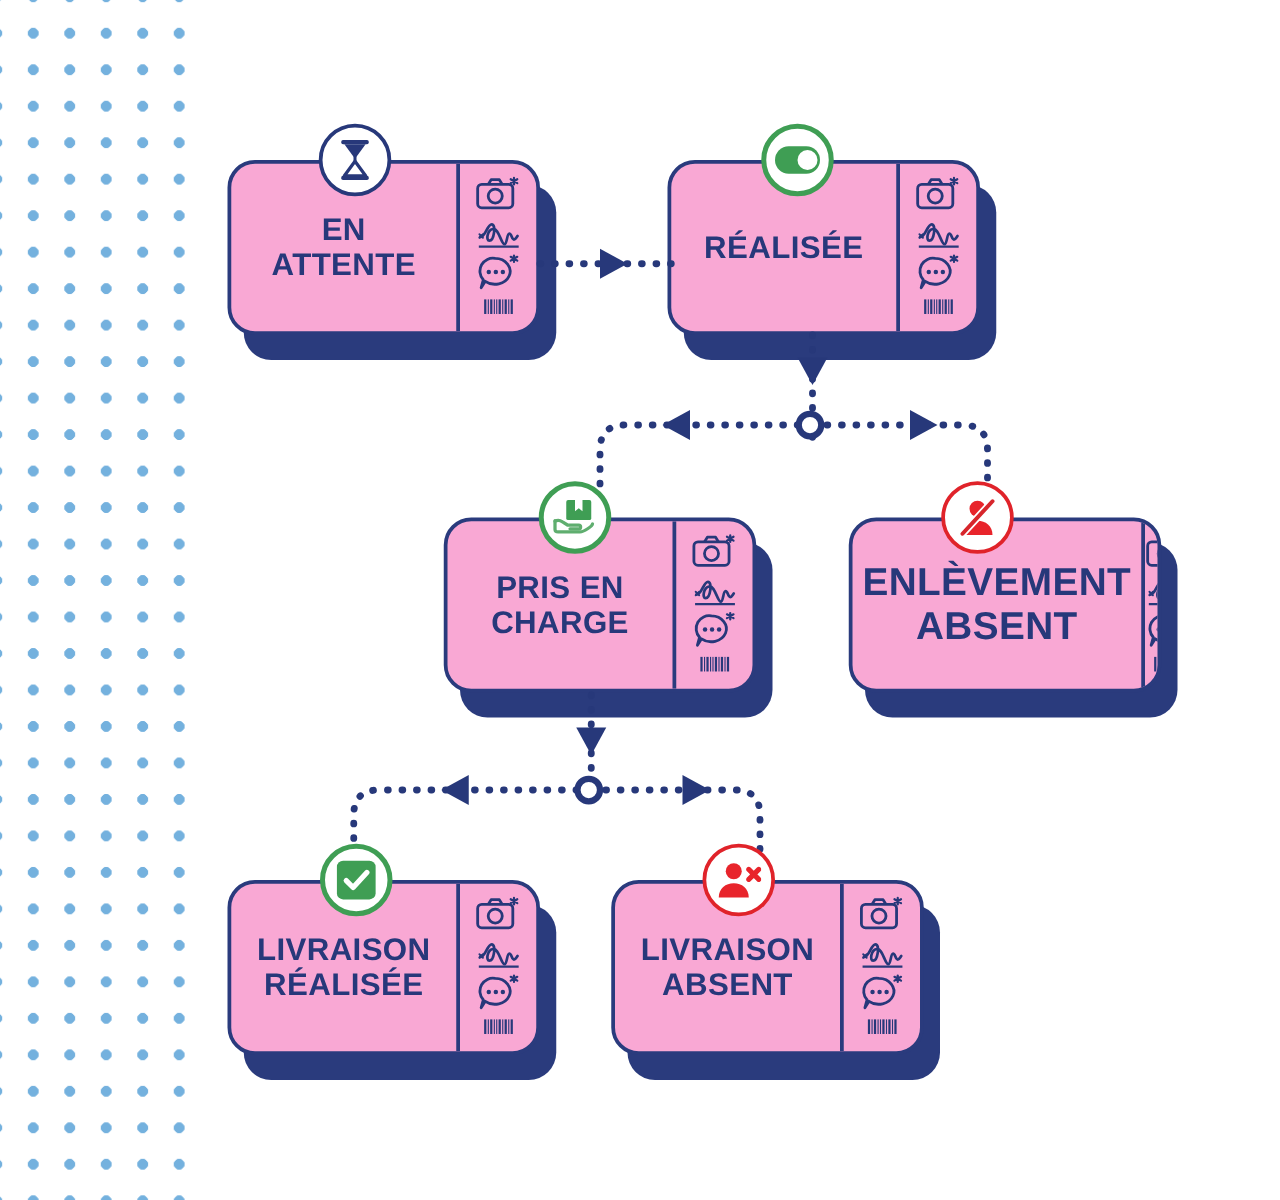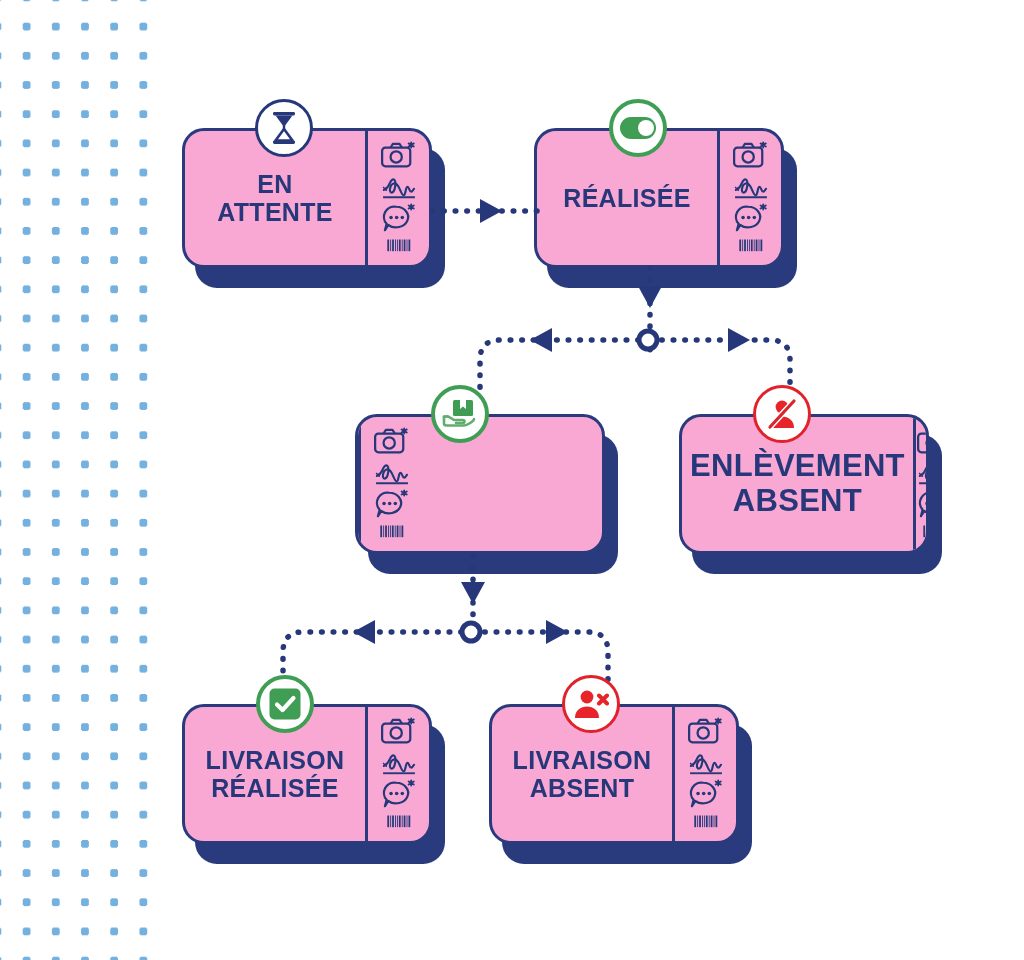--- a/index.html
+++ b/index.html
@@ -229,20 +229,24 @@
   <div class="badge green" style="left:609px;top:99px;">
     <svg width="38" height="24" viewBox="0 0 38 24">
       <rect x="1" y="1" width="36" height="22" rx="11" fill="#3F9E54"></rect>
       <circle cx="27" cy="12" r="8" fill="#FFFFFF"></circle>
     </svg>
   </div>
 
   <div class="card-wrap" style="left:355px;top:414px;width:250px;height:140px;">
     <div class="card-shadow"></div>
     <div class="card">
+      <div class="card-body">
+        <div class="card-label">PRIS EN
+CHARGE</div>
+      </div>
       <div class="card-rail">
         <svg class="rail-ico" viewBox="0 0 40 32">
           <rect x="2" y="8" width="30" height="20" rx="3.5" fill="none" stroke="#27387A" stroke-width="2.4"></rect>
           <path d="M11 8 L13.5 4 L20.5 4 L23 8" fill="none" stroke="#27387A" stroke-width="2.4" stroke-linejoin="round"></path>
           <circle cx="17" cy="18" r="6" fill="none" stroke="#27387A" stroke-width="2.4"></circle>
           <path d="M33 2.5 L33 8 M30.2 3.6 L35.8 6.9 M35.8 3.6 L30.2 6.9" stroke="#27387A" stroke-width="1.9" stroke-linecap="round"></path>
         </svg>
         <svg class="rail-ico" viewBox="0 0 40 32">
           <path d="M4 20 C9 20 10 9 14 9 C18 9 16 23 12 23 C9 23 10 14 15 13 C20 12 22 26 25 26 C27 26 27 17 29 17 C31 17 31 22 33 22 C34.5 22 35 20 36 19" fill="none" stroke="#27387A" stroke-width="2.3" stroke-linecap="round" stroke-linejoin="round"></path>
           <line x1="3" y1="28" x2="37" y2="28" stroke="#27387A" stroke-width="2"></line>

